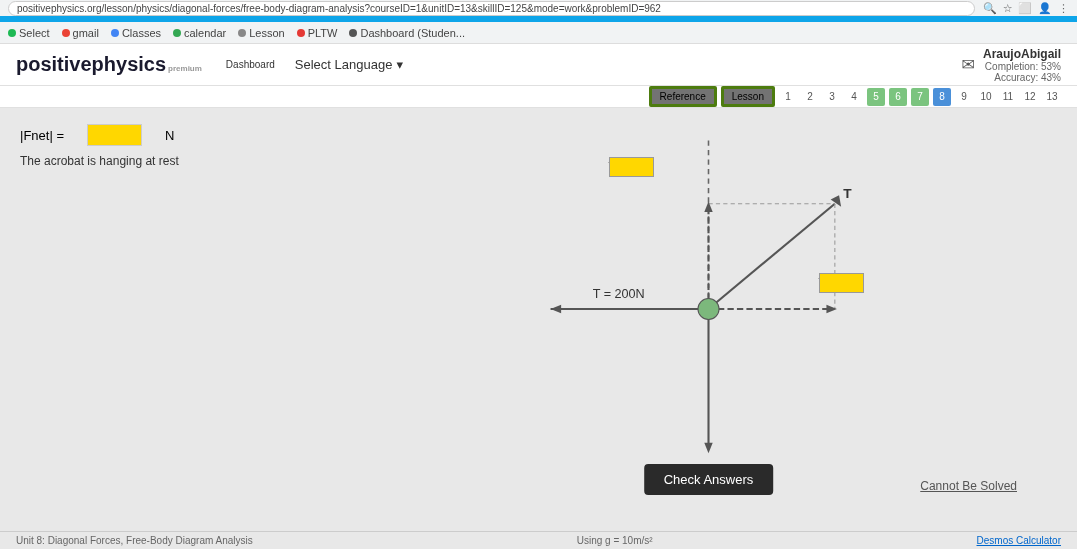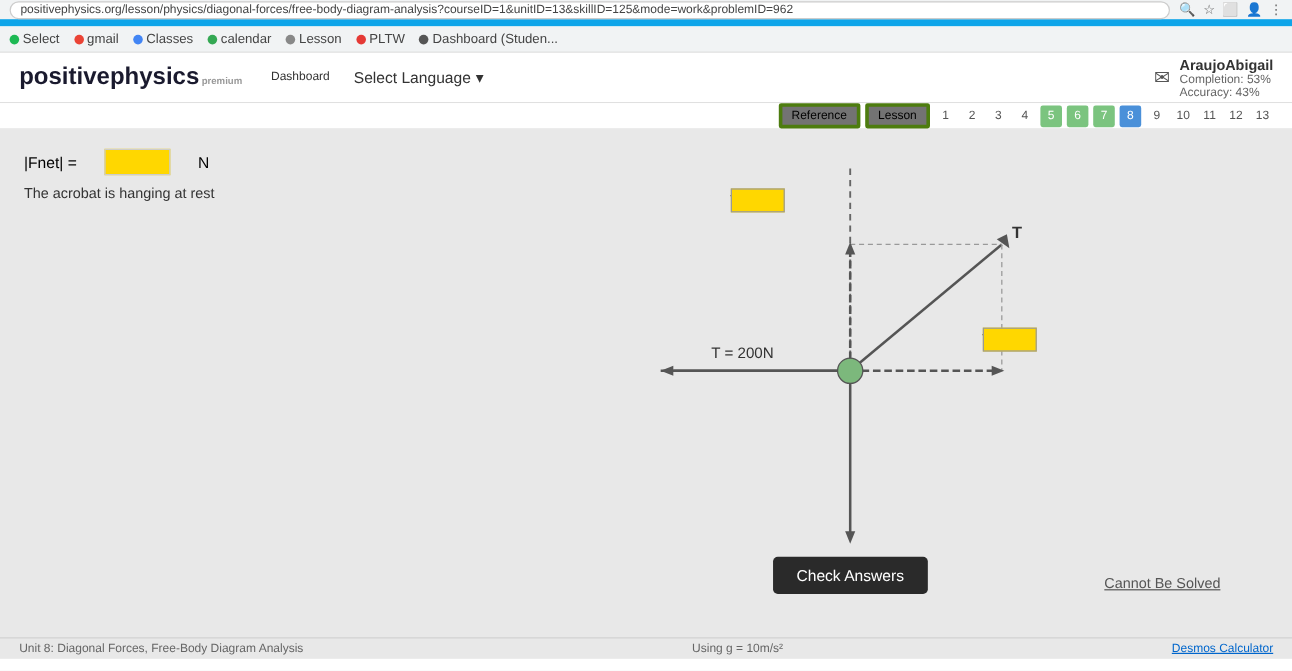--- a/index.html
+++ b/index.html
@@ -107,21 +107,21 @@
       gap: 4px;
     }
     .header-right {
       margin-left: auto;
       display: flex;
       align-items: center;
       gap: 8px;
       font-size: 12px;
     }
     .mail-icon { color: #555; font-size: 16px; }
-    .user-info { text-align: left; }
+    .user-info { text-align: right; }
     .user-name { font-size: 12px; color: #333; font-weight: 600; }
     .completion-info { font-size: 10px; color: #666; }
 
     
     .progress-row {
       height: 22px;
       background: #fff;
       display: flex;
       align-items: center;
       justify-content: flex-end;

